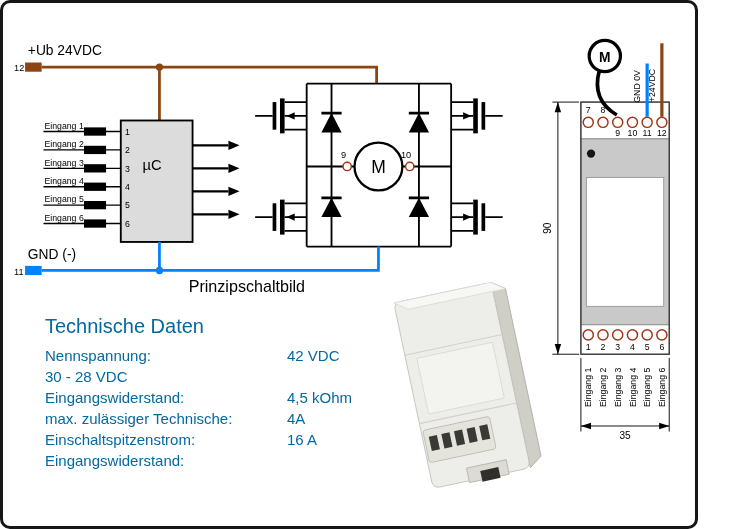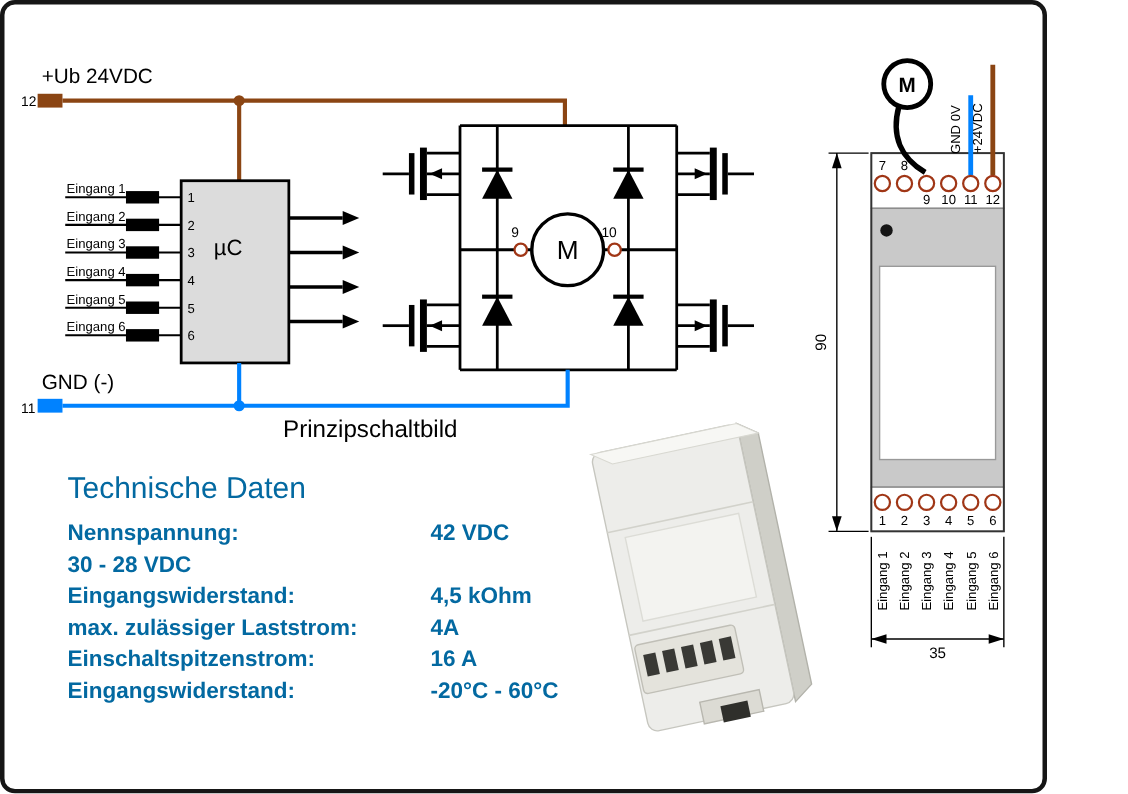--- a/index.html
+++ b/index.html
@@ -20,21 +20,21 @@
   .mid { text-anchor:middle; }
   .bold { font-weight:bold; }
   .blk  { stroke:#000; stroke-width:2; fill:none; }
   .blk15{ stroke:#000; stroke-width:1.5; fill:none; }
   .thin { stroke:#000; stroke-width:1; fill:none; }
   .wire-brown { stroke:var(--supply-wire,#8B4513); stroke-width:3; fill:none; }
   .wire-blue  { stroke:var(--gnd-wire,#0082FF); stroke-width:3; fill:none; }
   .ring { fill:#fff; stroke:var(--terminal-ring,#A03616); stroke-width:1.6; }
   .techdata { position:absolute; left:16px; top:312px; width:420px; color:#0369a1;margin-left:26px; }
   .td-title { font-size:20px; margin:0 0 7px 0; }
-  .td-row { display:flex; font-size:15px; line-height:21px;font-weight:bold; }
+  .td-row { display:flex; font-size:15px; line-height:21px; }
   .td-label { width:242px; flex:none; }
 </style>
 </head>
 <body>
 
 <div class="page">
 <svg class="layer" viewBox="0 0 752 529">
 
   <g>
 
@@ -271,25 +271,24 @@
     <span class="td-value">42 VDC</span>
   </div>
   <div class="td-row">
     <span class="td-value">30 - 28 VDC</span>
   </div>
   <div class="td-row">
     <span class="td-label">Eingangswiderstand:</span>
     <span class="td-value">4,5 kOhm</span>
   </div>
   <div class="td-row">
-    <span class="td-label">max. zulässiger Laststrom:</span>
+    <span class="td-label">max. zulässiger Technische:</span>
     <span class="td-value">4A</span>
   </div>
   <div class="td-row">
     <span class="td-label">Einschaltspitzenstrom:</span>
     <span class="td-value">16 A</span>
   </div>
   <div class="td-row">
     <span class="td-label">Eingangswiderstand:</span>
-    <span class="td-value">-20°C - 60°C</span>
   </div>
 </div>
 </div>
 
 </body></html>

